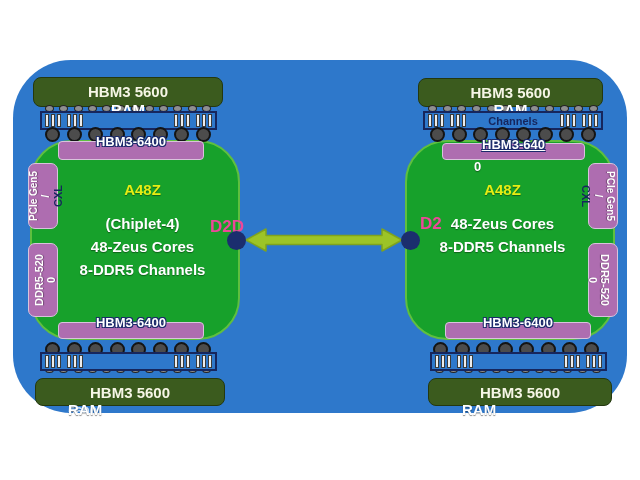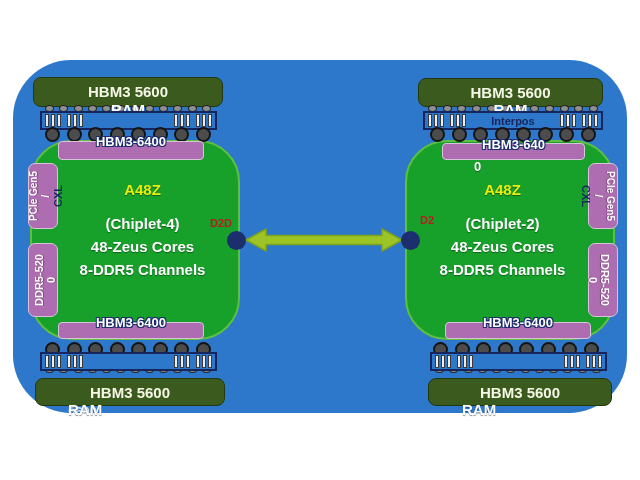--- a/index.html
+++ b/index.html
@@ -45,21 +45,21 @@
   .io-box{width:30px;background:#ae6db0;border:1px solid #d9c3dc;border-radius:7px;z-index:6;box-sizing:border-box;}
   .rot{z-index:7;display:flex;flex-direction:column;align-items:center;justify-content:center;line-height:12px;}
   .rot.ccw{transform:rotate(-90deg);} .rot.cw{transform:rotate(90deg);}
   .rot .wht{color:#ffffff;font-size:10px;text-shadow:0 1px 1px rgba(0,0,0,.35);}
   .rot .nvy{color:#16265d;font-size:11px;}
 
   
   .interposer-box{left:265px;top:157px;width:130px;height:36px;border:2px dashed #1b2a6b;
                   display:flex;align-items:center;justify-content:center;color:#1b2a6b;font-size:20px;z-index:2;box-sizing:border-box;}
   .d2d-circle{width:19px;height:19px;background:#1b2e6e;border-radius:50%;z-index:4;}
-  .d2d-label{color:#b91c1c;font-size:11px;z-index:4;}
+  .d2d-label{color:#ec4899;font-size:17px;z-index:4;}
 </style>
 </head>
 <body>
 
 <div class="stage">
 
   <div class="abs board"></div>
 
   <div class="abs hbm-box" style="left:33px;top:77px;width:190px;height:30px;">
     <div class="hbm-title">HBM3 5600</div>
@@ -152,21 +152,21 @@
           <i class="tsv"></i>
           <i class="tsv"></i>
           <i class="tsv"></i>
         </span>
         <span class="tsv-group">
           <i class="tsv"></i>
           <i class="tsv"></i>
           <i class="tsv"></i>
         </span>
       </span>
-    <span class="strip-label">Interpos</span>
+    <span class="strip-label">Channels</span>
   </div>
   <div class="abs bumps" style="left:430px;top:127px;width:166px;">
       <span class="bump"></span>
       <span class="bump"></span>
       <span class="bump"></span>
       <span class="bump"></span>
       <span class="bump"></span>
       <span class="bump"></span>
       <span class="bump"></span>
       <span class="bump"></span>
@@ -193,26 +193,25 @@
   <div class="abs rot ccw" style="left:8px;top:267px;width:74px;height:26px;">
     <span class="wht" style="font-size:11px;">DDR5-520</span>
     <span class="wht" style="font-size:11px;">0</span>
   </div>
 
   <div class="abs phy" style="left:58px;top:322px;width:146px;height:17px;"></div>
   <div class="abs phy-label" style="left:58px;top:315px;width:146px;">HBM3-6400</div>
 
   <div class="abs chiplet" style="left:405px;top:140px;"></div>
   <div class="abs phy" style="left:442px;top:143px;width:143px;height:17px;"></div>
-  <div class="abs phy-label" style="left:442px;top:137px;width:143px;">HBM3-640</div>
+  <div class="abs phy-label" style="left:442px;top:137px;width:143px;text-decoration:underline;">HBM3-640</div>
   <div class="abs phy-wrap0" style="left:474px;top:159px;">0</div>
 
   <div class="abs chip-text" style="left:405px;top:178px;width:195px;">
     <span class="chip-name">A48Z</span>
-    <span>(Chiplet-2)</span>
     <span>48-Zeus Cores</span>
     <span>8-DDR5 Channels</span>
   </div>
 
   <div class="abs io-box" style="left:588px;top:163px;height:66px;"></div>
   <div class="abs rot cw" style="left:563px;top:175px;width:70px;height:42px;">
     <span class="wht">PCIe Gen5</span>
     <span class="wht">/</span>
     <span class="nvy">CXL</span>
   </div>

